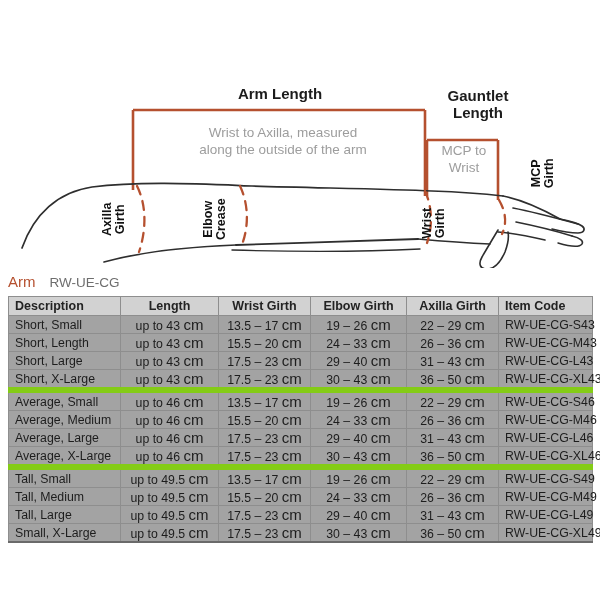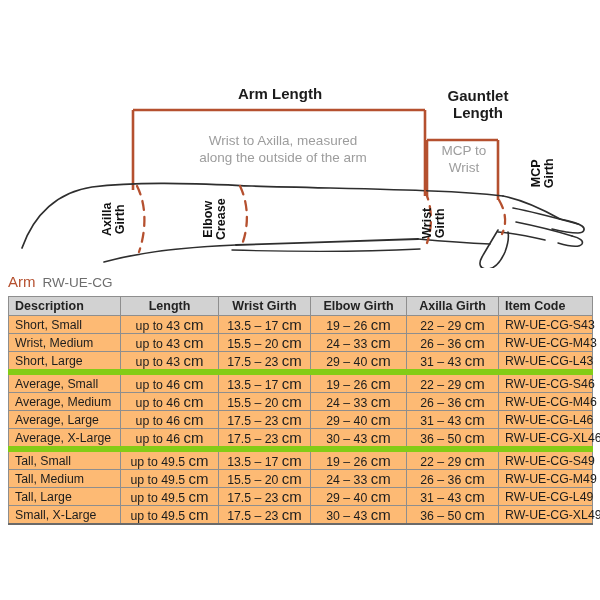--- a/index.html
+++ b/index.html
@@ -69,28 +69,28 @@
     white-space: nowrap;
   }
   #caption .cap-strong {
     font-weight: normal;
     color: #b5502f;
     font-size: 15px;
   }
   #caption .cap-code {
     color: #6d6d6d;
     font-size: 13.5px;
-    margin-left: 7px;
+    margin-left: 14px;
   }
 
   table {
     border-collapse: collapse;
     width: 584px;
     table-layout: fixed;
-    background: #fdba74;
+    background: #a3a3a3;
   }
   table, th, td { border: 1px solid #8e8e8e; }
   th {
     background: #d2d2d2;
     color: #232323;
     font-size: 12.5px;
     font-weight: bold;
     height: 19px;
     padding: 0 4px;
     text-align: center;
@@ -151,21 +151,21 @@
       <path d="M418,239 C440,241 466,243 490,244" stroke="#2e2e2e" stroke-width="1.5" fill="none" stroke-linecap="round"></path>
 
       <path d="M137,186 C146,204 147,228 139,252" stroke="#b5502f" stroke-width="2.3" fill="none" stroke-dasharray="9 7" stroke-linecap="round"></path>
       <path d="M240,186 C249,205 249,228 241,247" stroke="#b5502f" stroke-width="2.3" fill="none" stroke-dasharray="9 7" stroke-linecap="round"></path>
       <path d="M425,191 C432,206 433,226 427,243" stroke="#b5502f" stroke-width="2.3" fill="none" stroke-dasharray="9 7" stroke-linecap="round"></path>
       <path d="M499,200 C506,212 507,224 502,234" stroke="#b5502f" stroke-width="2.3" fill="none" stroke-dasharray="9 7" stroke-linecap="round"></path>
     </svg>
 
     <div class="dlabel bracket-title" style="left:200px; top:86px; width:160px;">Arm Length</div>
 
-    <div class="dlabel bracket-desc" style="left:168px; top:132px; width:230px;">Wrist to Axilla, measured<br>along the outside of the arm</div>
+    <div class="dlabel bracket-desc" style="left:168px; top:124px; width:230px;">Wrist to Axilla, measured<br>along the outside of the arm</div>
 
     <div class="dlabel bracket-desc" style="left:432px; top:142px; width:64px;">MCP to<br>Wrist</div>
 
     <div class="dlabel bracket-title" style="left:428px; top:88px; width:100px;">Gauntlet<br>Length</div>
 
     <div class="dlabel rot-label" style="left:84px; top:206px; width:60px;">Axilla<br>Girth</div>
 
     <div class="dlabel rot-label" style="left:185px; top:206px; width:60px;">Elbow<br>Crease</div>
 
     <div class="dlabel rot-label" style="left:404px; top:210px; width:60px;">Wrist<br>Girth</div>
@@ -201,34 +201,42 @@
       <tbody id="tbody">
           <tr>
             <td class="left">Short, Small</td>
             <td>up to 43 <span class="u">cm</span></td>
             <td>13.5 – 17 <span class="u">cm</span></td>
             <td>19 – 26 <span class="u">cm</span></td>
             <td>22 – 29 <span class="u">cm</span></td>
             <td class="left">RW-UE-CG-S43</td>
           </tr>
           <tr>
-            <td class="left">Wrist, Medium</td>
+            <td class="left">Short, Length</td>
             <td>up to 43 <span class="u">cm</span></td>
             <td>15.5 – 20 <span class="u">cm</span></td>
             <td>24 – 33 <span class="u">cm</span></td>
             <td>26 – 36 <span class="u">cm</span></td>
             <td class="left">RW-UE-CG-M43</td>
           </tr>
           <tr>
             <td class="left">Short, Large</td>
             <td>up to 43 <span class="u">cm</span></td>
             <td>17.5 – 23 <span class="u">cm</span></td>
             <td>29 – 40 <span class="u">cm</span></td>
             <td>31 – 43 <span class="u">cm</span></td>
             <td class="left">RW-UE-CG-L43</td>
+          </tr>
+          <tr>
+            <td class="left">Short, X-Large</td>
+            <td>up to 43 <span class="u">cm</span></td>
+            <td>17.5 – 23 <span class="u">cm</span></td>
+            <td>30 – 43 <span class="u">cm</span></td>
+            <td>36 – 50 <span class="u">cm</span></td>
+            <td class="left">RW-UE-CG-XL43</td>
           </tr>
           <tr class="group-start">
             <td class="left">Average, Small</td>
             <td>up to 46 <span class="u">cm</span></td>
             <td>13.5 – 17 <span class="u">cm</span></td>
             <td>19 – 26 <span class="u">cm</span></td>
             <td>22 – 29 <span class="u">cm</span></td>
             <td class="left">RW-UE-CG-S46</td>
           </tr>
           <tr>

